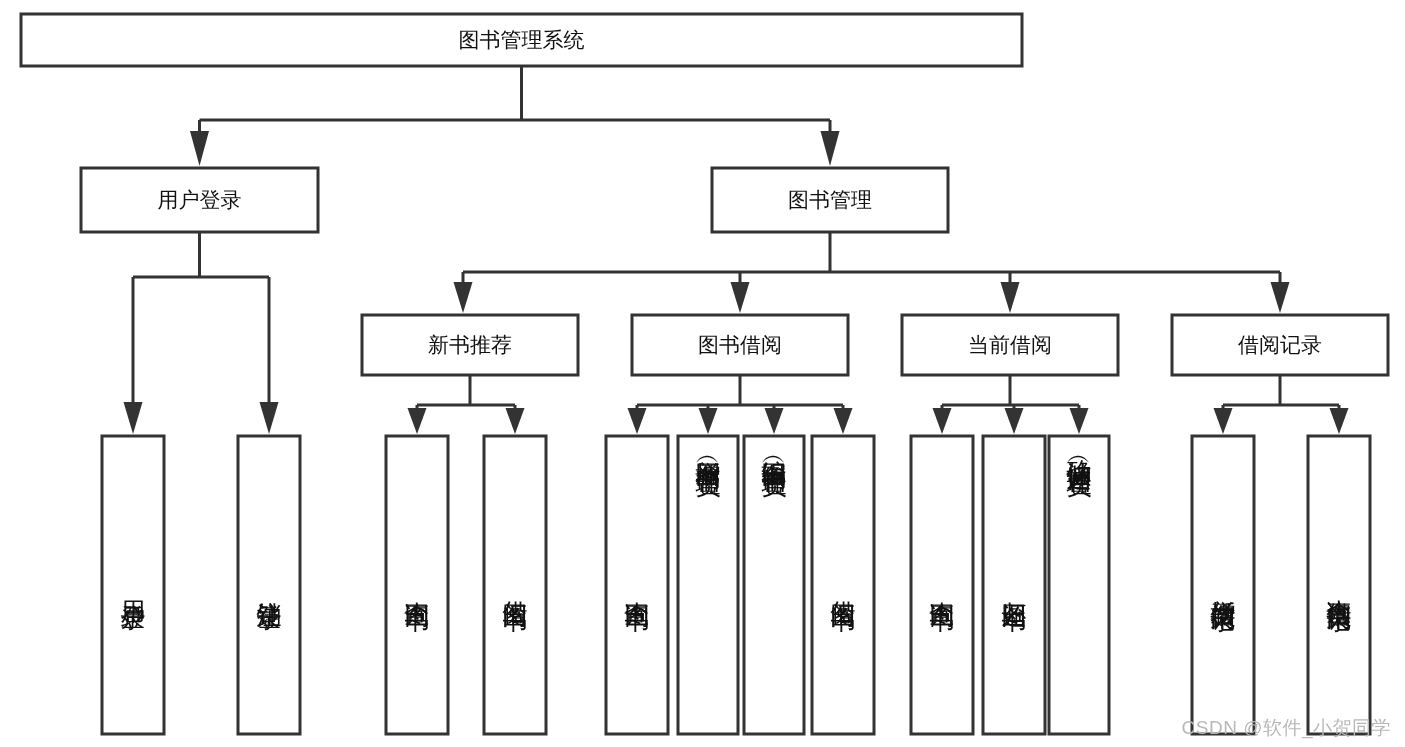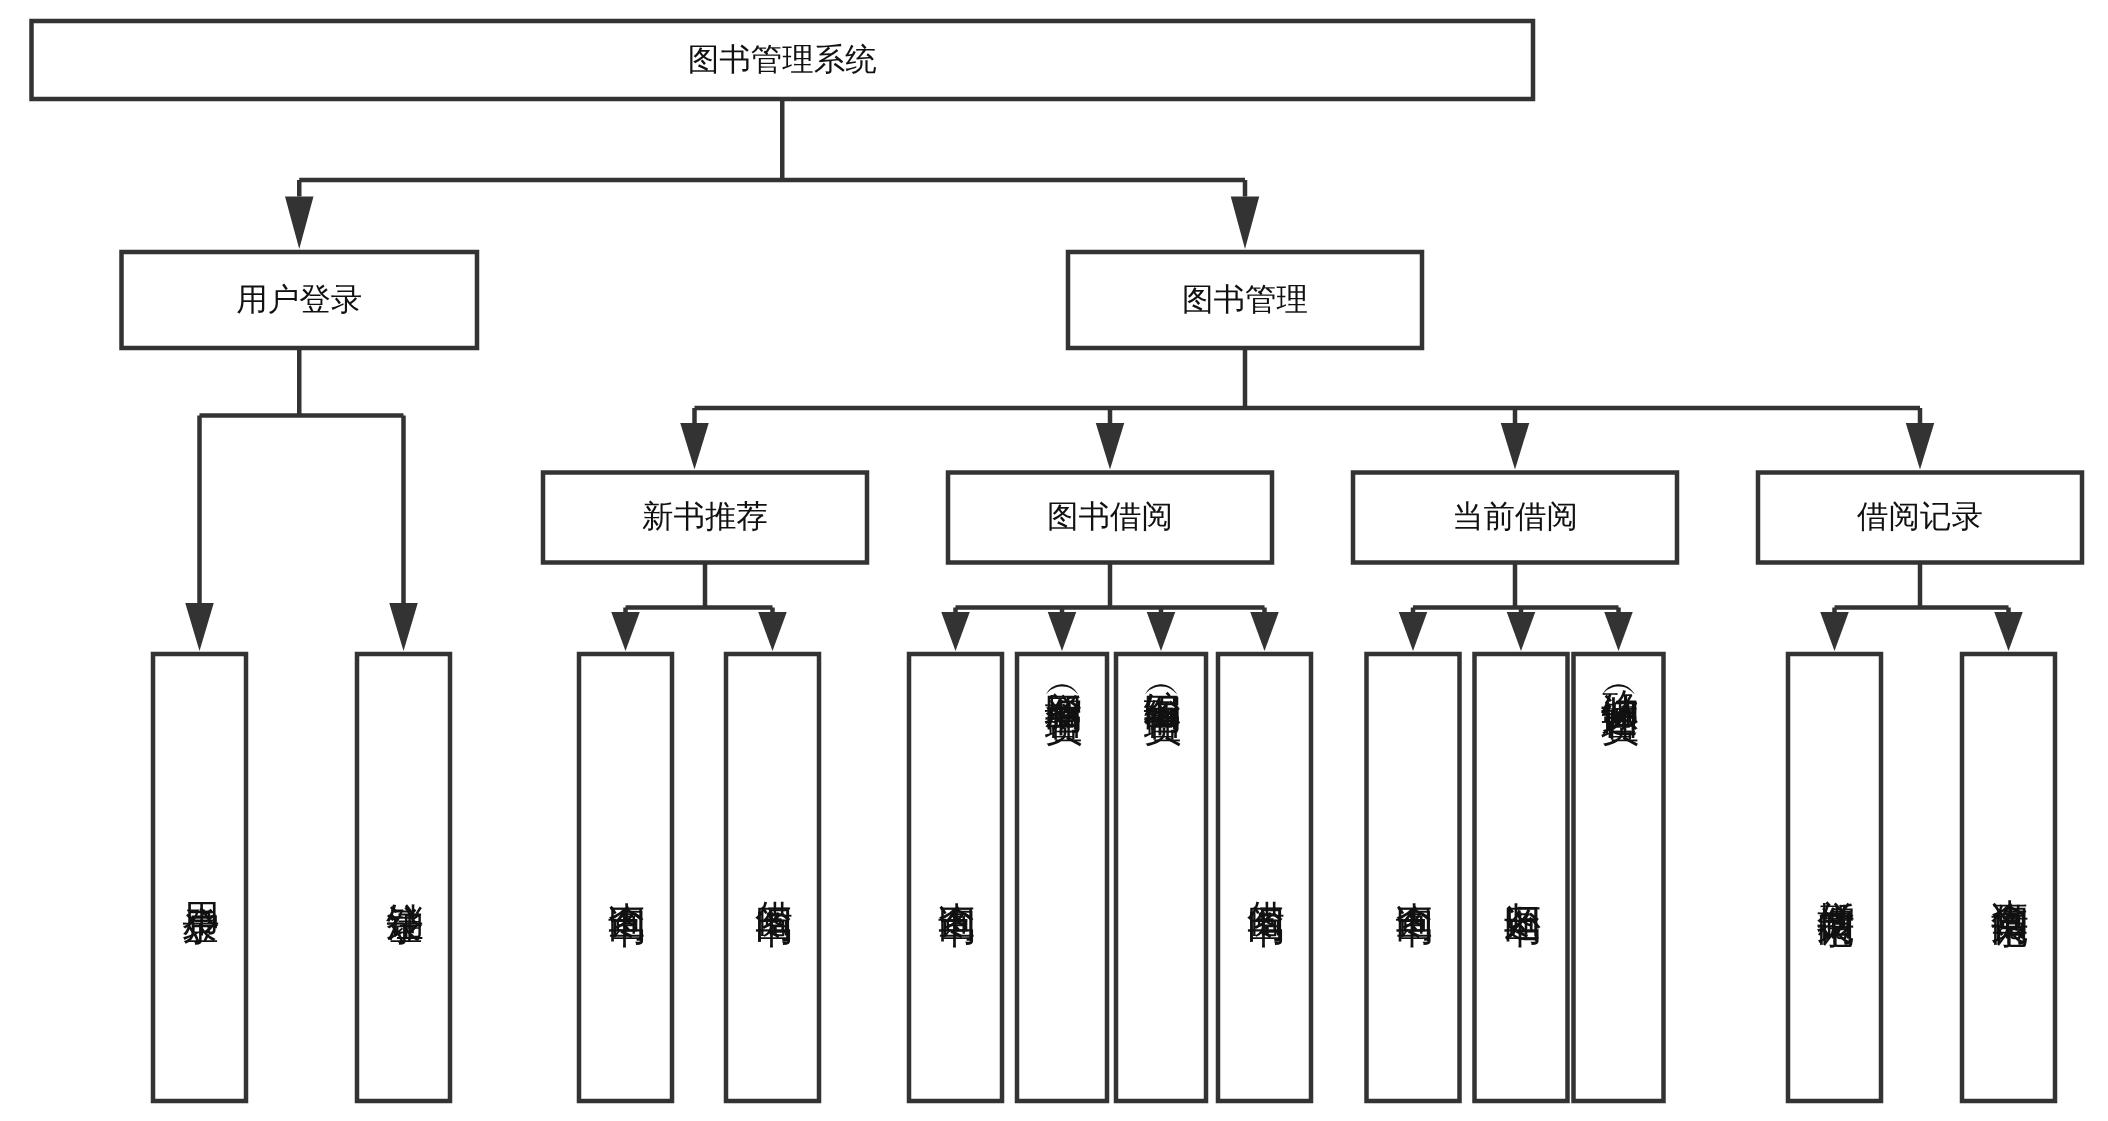--- a/index.html
+++ b/index.html
@@ -227,13 +227,14 @@
   <div class="leaf-label-wrap" style="left:1049px; top:440px; width:60px; height:290px; align-items:flex-start;">
     <span class="leaf-label">确认归还（管理员）</span>
   </div>
   <div class="leaf-label-wrap" style="left:1192px; top:436px; width:62px; height:298px;">
     <span class="leaf-label">新增借阅记录</span>
   </div>
   <div class="leaf-label-wrap" style="left:1308px; top:436px; width:62px; height:298px;">
     <span class="leaf-label">查询借阅记录</span>
   </div>
 
+  <div class="watermark">CSDN @软件_小贺同学</div>
 </div>
 
 </body></html>

